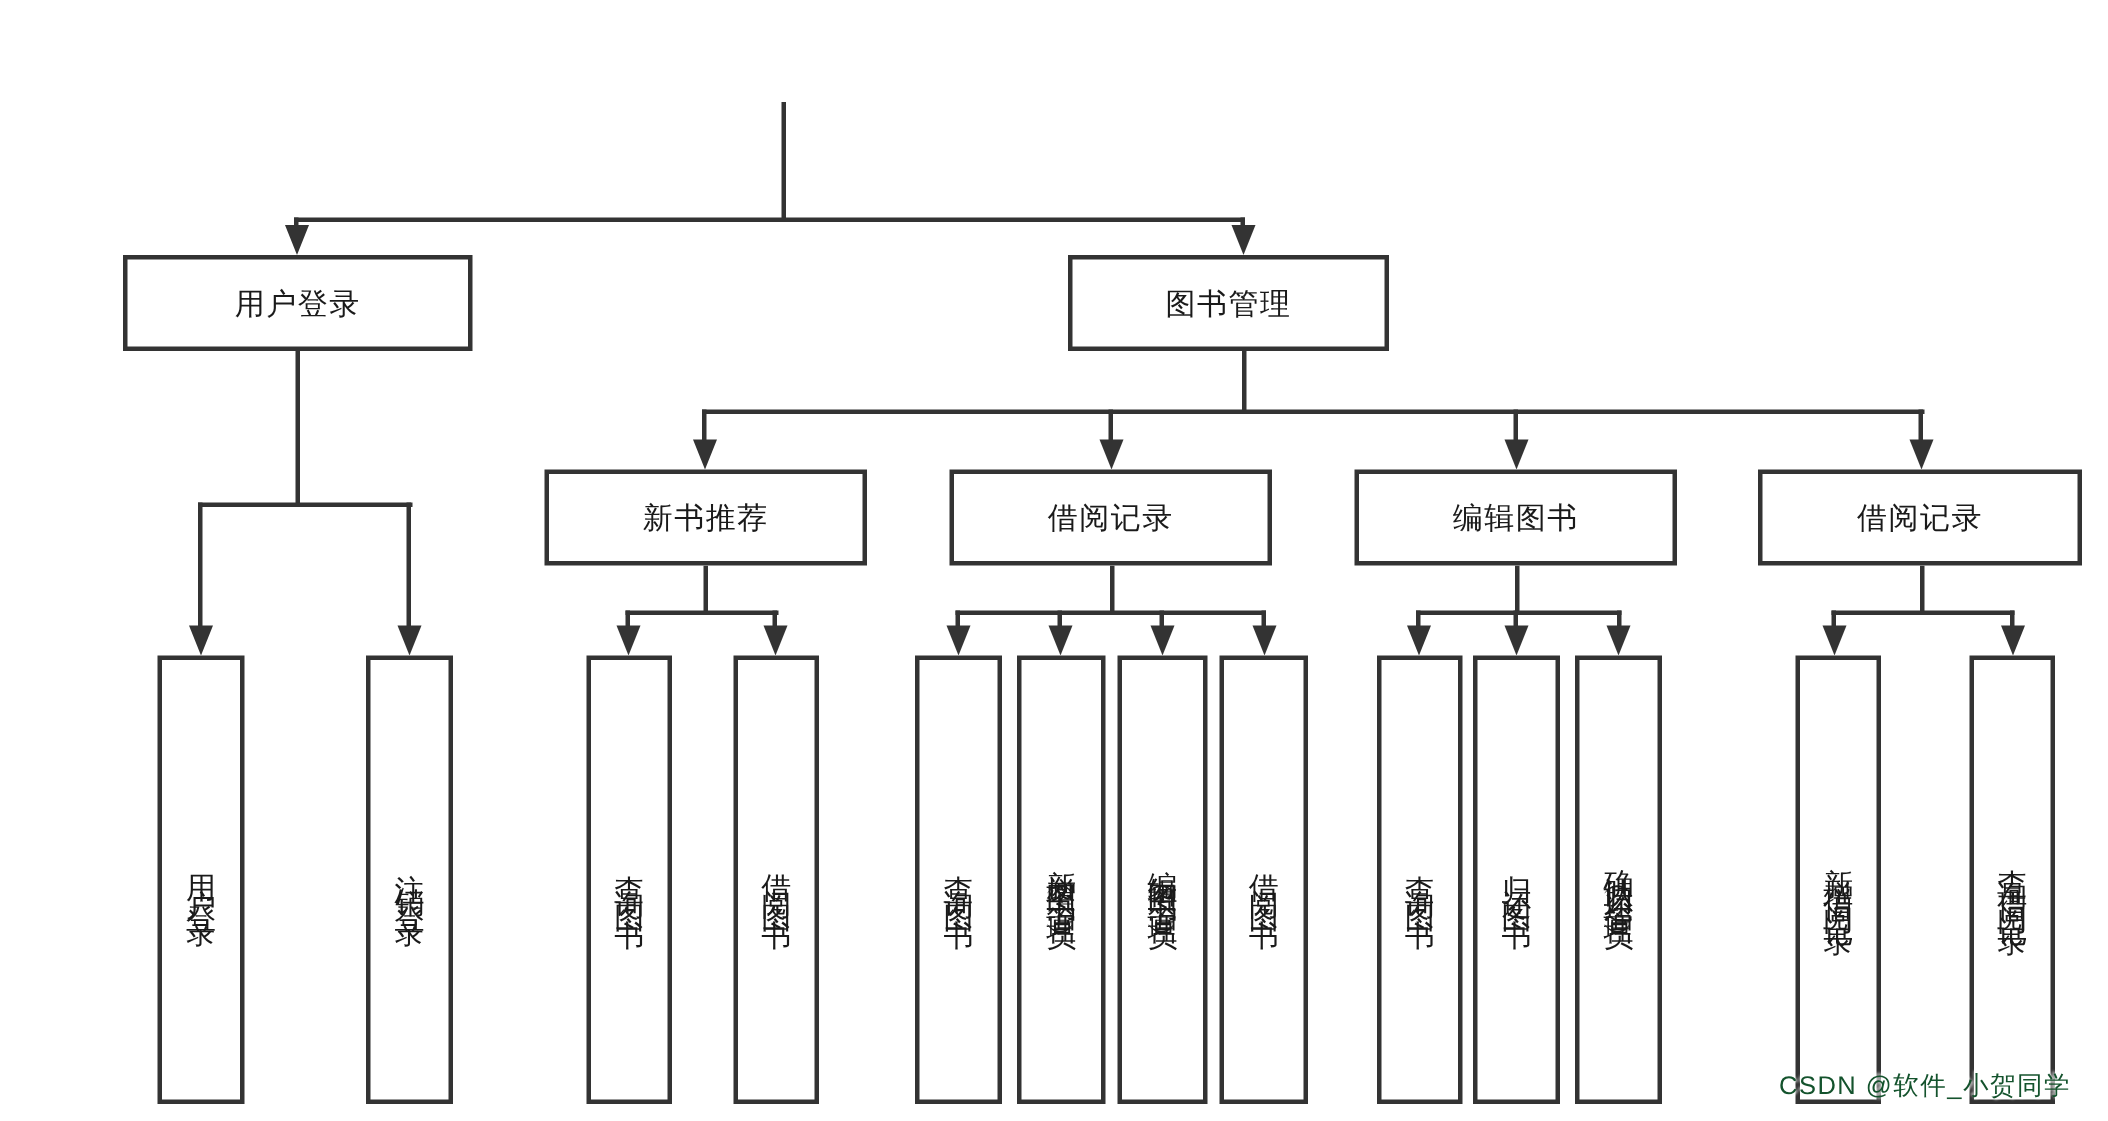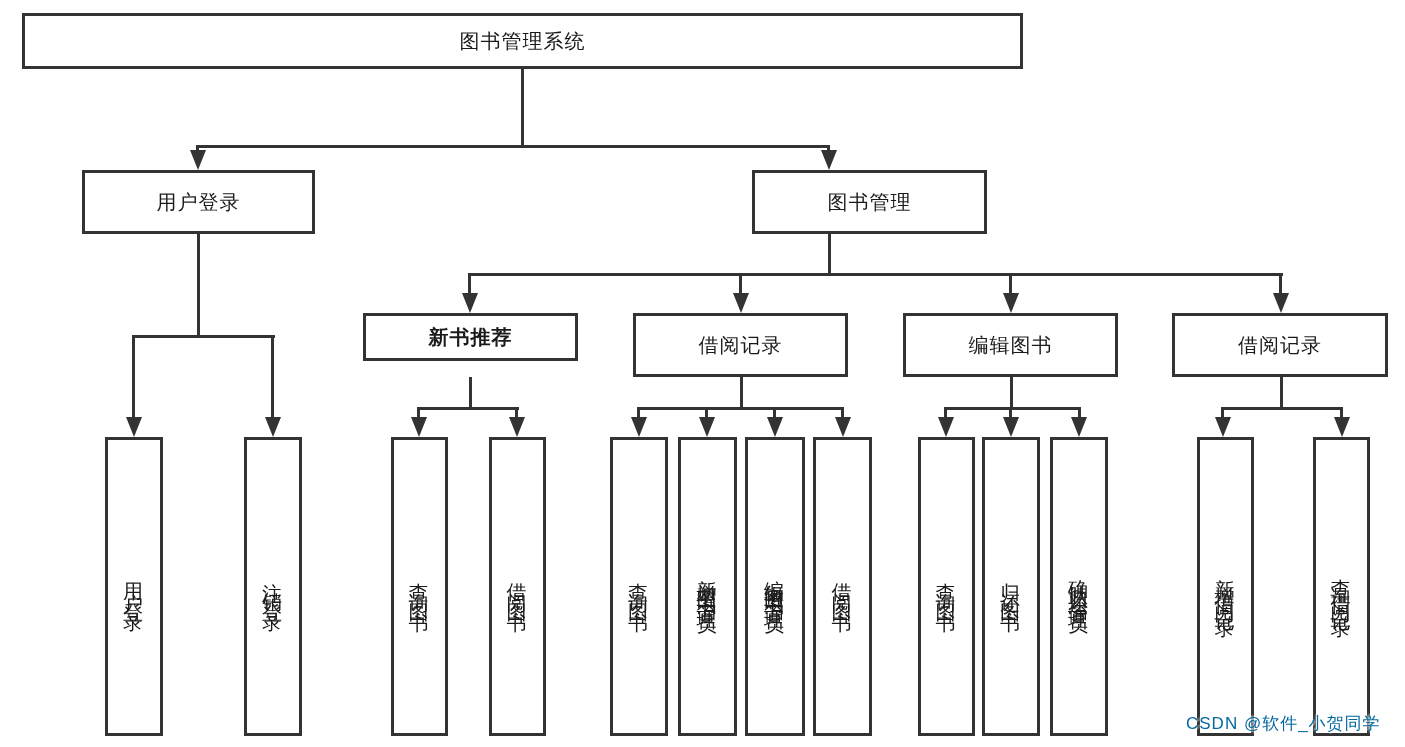--- a/index.html
+++ b/index.html
@@ -54,45 +54,42 @@
     border-left: 8px solid transparent;
     border-right: 8px solid transparent;
     border-top: 20px solid #333333;
     z-index: 1;
   }
   #watermark {
     position: absolute;
     left: 1186px;
     top: 712px;
     font-size: 17px;
-    color: #0369a1;
+    color: #14532d;
     letter-spacing: 1px;
     white-space: nowrap;
     z-index: 3;
     text-shadow: 1px 1px 2px rgba(255,255,255,0.95), -1px -1px 2px rgba(255,255,255,0.95);
   }
 </style>
 </head>
 <body>
 
 <div id="stage">
 
-  <div class="box" style="left:22px; top:13px; width:1001px; height:56px;">
-    <span>图书管理系统</span>
-  </div>
 
   <div class="box" style="left:82px; top:170px; width:233px; height:64px;">
     <span>用户登录</span>
   </div>
 
-  <div class="box" style="left:752px; top:170px; width:235px; height:64px;">
+  <div class="box" style="left:712px; top:170px; width:214px; height:64px;">
     <span>图书管理</span>
   </div>
 
-  <div class="box" style="left:363px; top:313px; width:215px; height:48px;font-weight:bold;">
+  <div class="box" style="left:363px; top:313px; width:215px; height:64px;">
     <span>新书推荐</span>
   </div>
 
   <div class="box" style="left:633px; top:313px; width:215px; height:64px;">
     <span>借阅记录</span>
   </div>
 
   <div class="box" style="left:903px; top:313px; width:215px; height:64px;">
     <span>编辑图书</span>
   </div>

